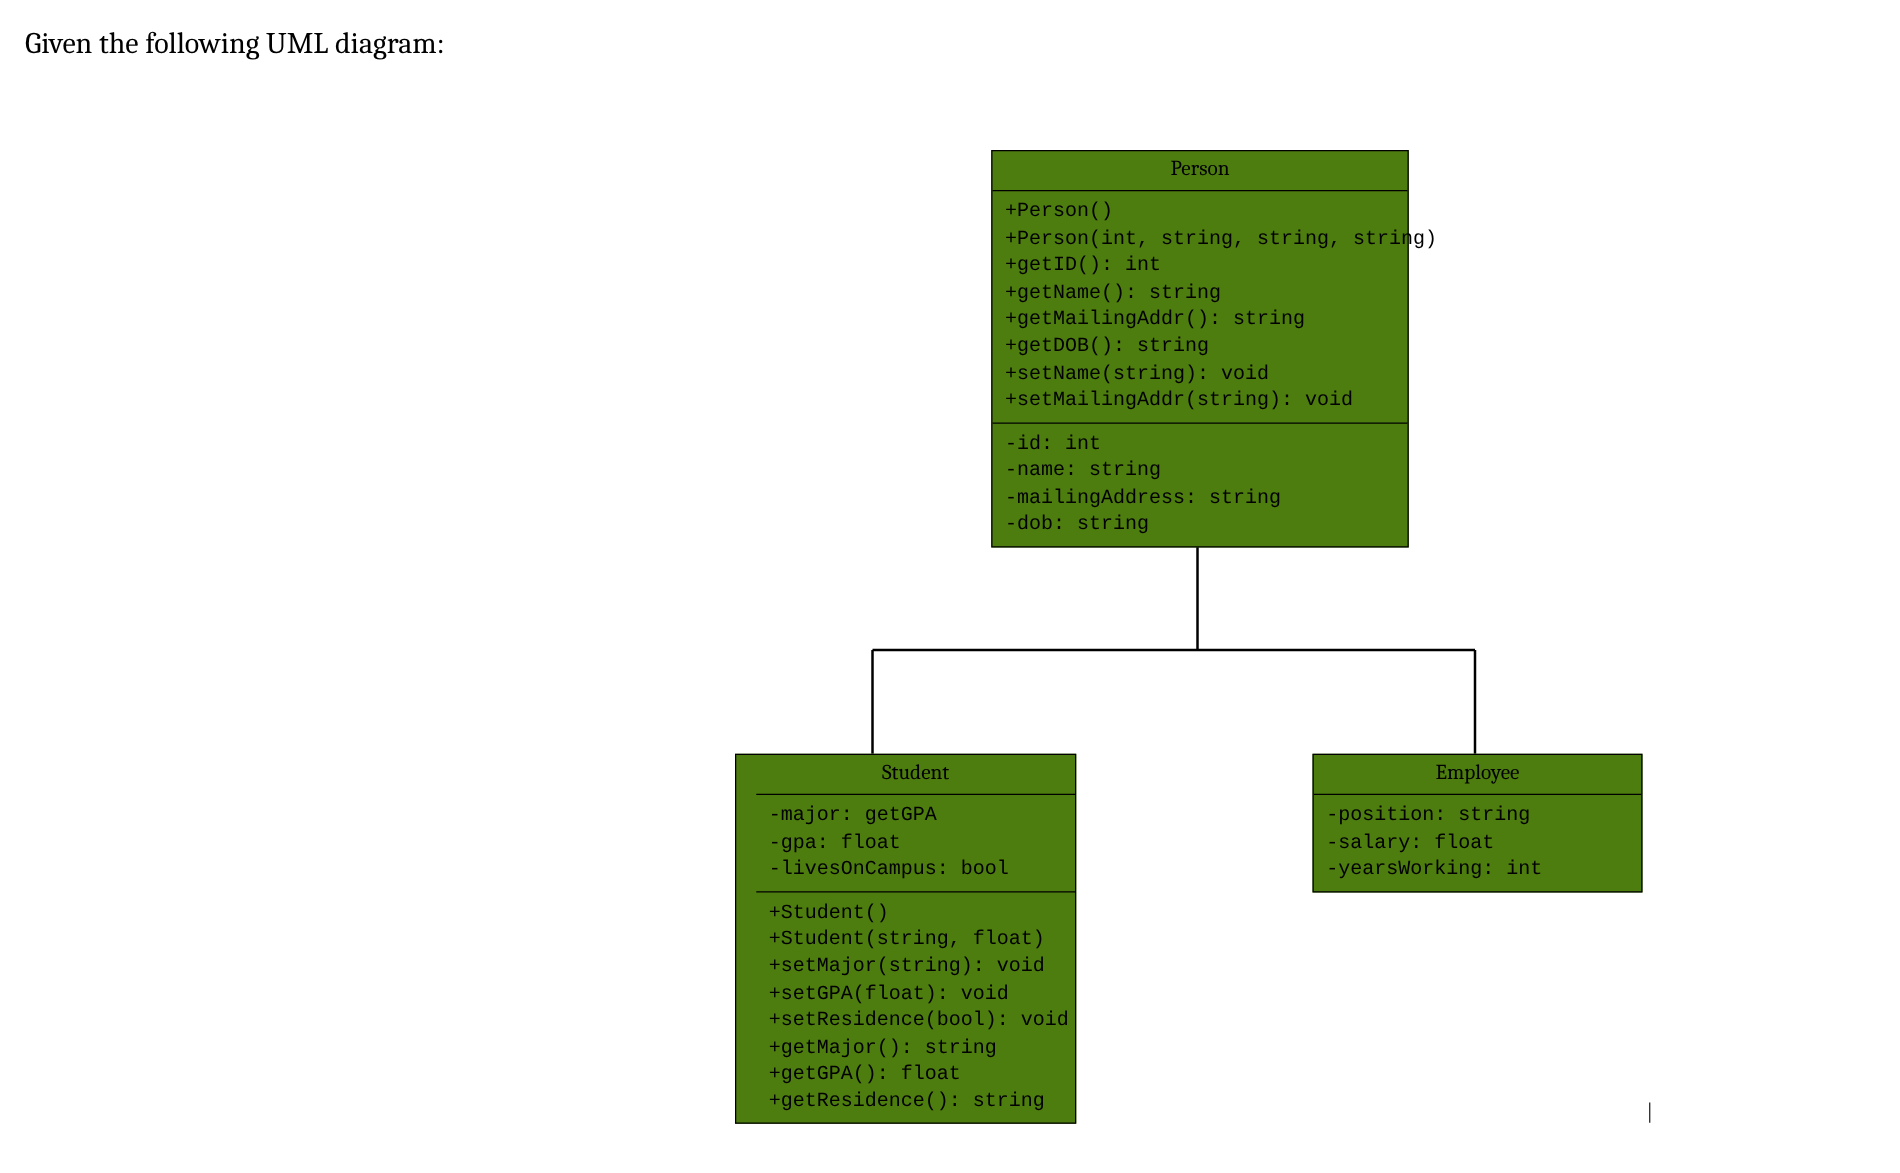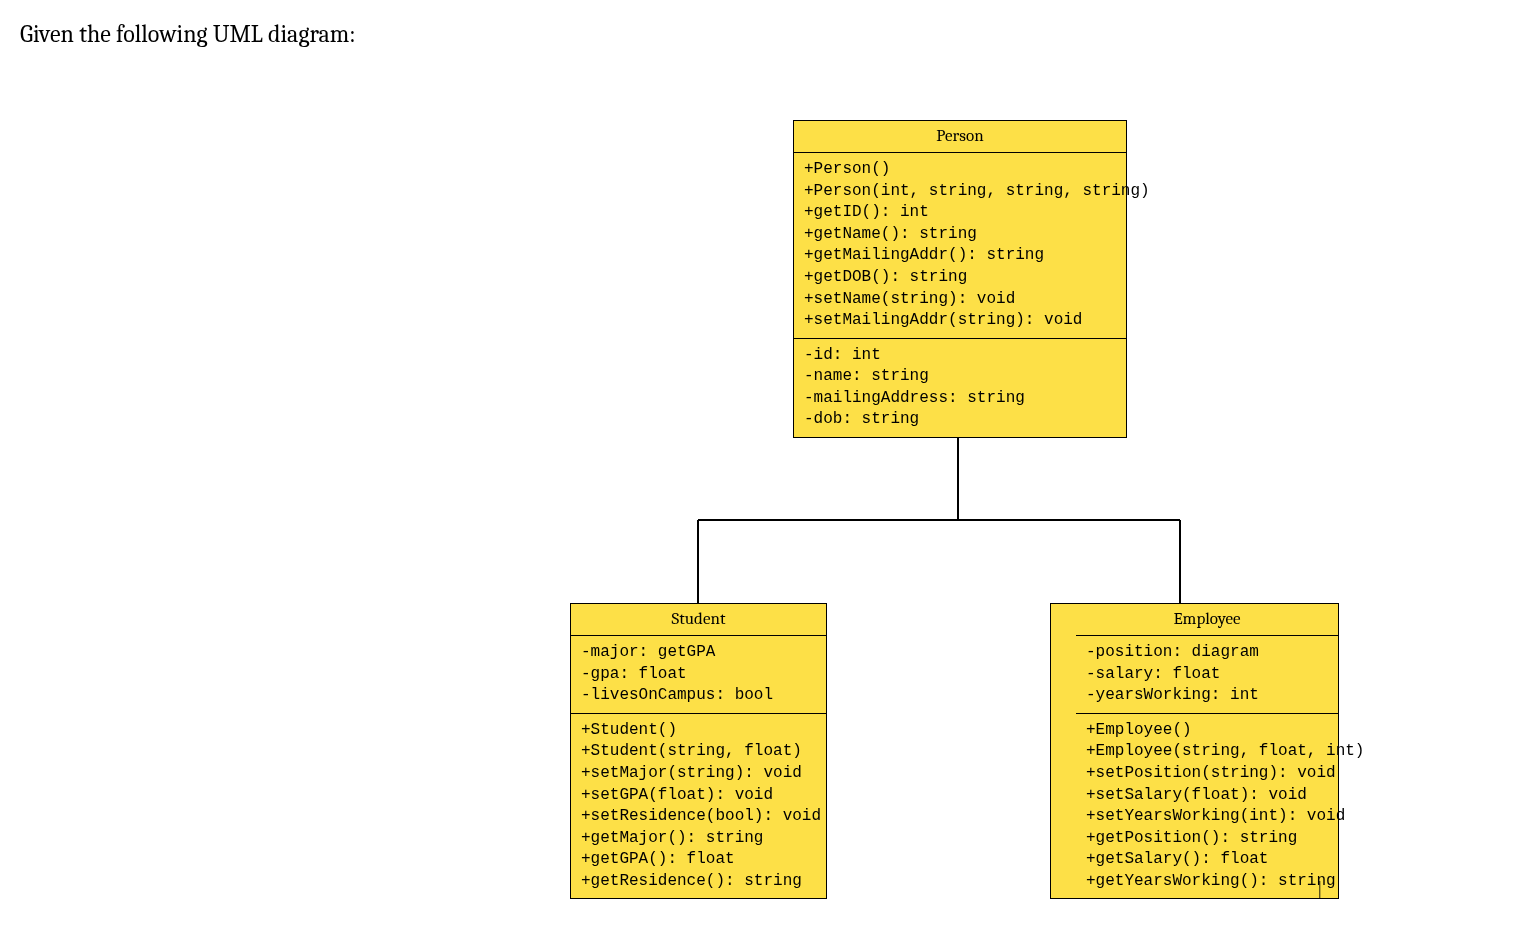--- a/index.html
+++ b/index.html
@@ -17,21 +17,21 @@
     margin-bottom: 30px;
   }
   .diagram {
     position: relative;
     width: 1480px;
     height: 850px;
   }
   .uml-class {
     position: absolute;
     border: 1.5px solid #000;
-    background: #fde047;
+    background: #4d7c0f;
     font-family: "Menlo", "Consolas", "Courier New", monospace;
     font-size: 16px;
     line-height: 1.35;
   }
   .uml-title {
     text-align: center;
     padding: 4px 10px;
     border-bottom: 1.5px solid #000;
     font-family: Cambria, Georgia, serif;
     font-size: 17px;
@@ -87,45 +87,37 @@
 +getMailingAddr(): string
 +getDOB(): string
 +setName(string): void
 +setMailingAddr(string): void</div>
     <div class="uml-section">-id: int
 -name: string
 -mailingAddress: string
 -dob: string</div>
   </div>
 
-  <div class="uml-class" style="left:550px; top:525px; width:255px;">
+  <div class="uml-class" style="left:568px; top:525px; width:255px;padding-left:16px;">
     <div class="uml-title">Student</div>
     <div class="uml-section">-major: getGPA
 -gpa: float
 -livesOnCampus: bool</div>
     <div class="uml-section">+Student()
 +Student(string, float)
 +setMajor(string): void
 +setGPA(float): void
 +setResidence(bool): void
 +getMajor(): string
 +getGPA(): float
 +getResidence(): string</div>
   </div>
 
-  <div class="uml-class" style="left:1030px; top:525px; width:262px;padding-left:25px;">
+  <div class="uml-class" style="left:1030px; top:525px; width:262px;">
     <div class="uml-title">Employee</div>
-    <div class="uml-section">-position: diagram
+    <div class="uml-section">-position: string
 -salary: float
 -yearsWorking: int</div>
-    <div class="uml-section">+Employee()
-+Employee(string, float, int)
-+setPosition(string): void
-+setSalary(float): void
-+setYearsWorking(int): void
-+getPosition(): string
-+getSalary(): float
-+getYearsWorking(): string</div>
   </div>
 
   <div class="cursor" style="left:1298px; top:800px;">|</div>
 
 </div>
 
 </body></html>

